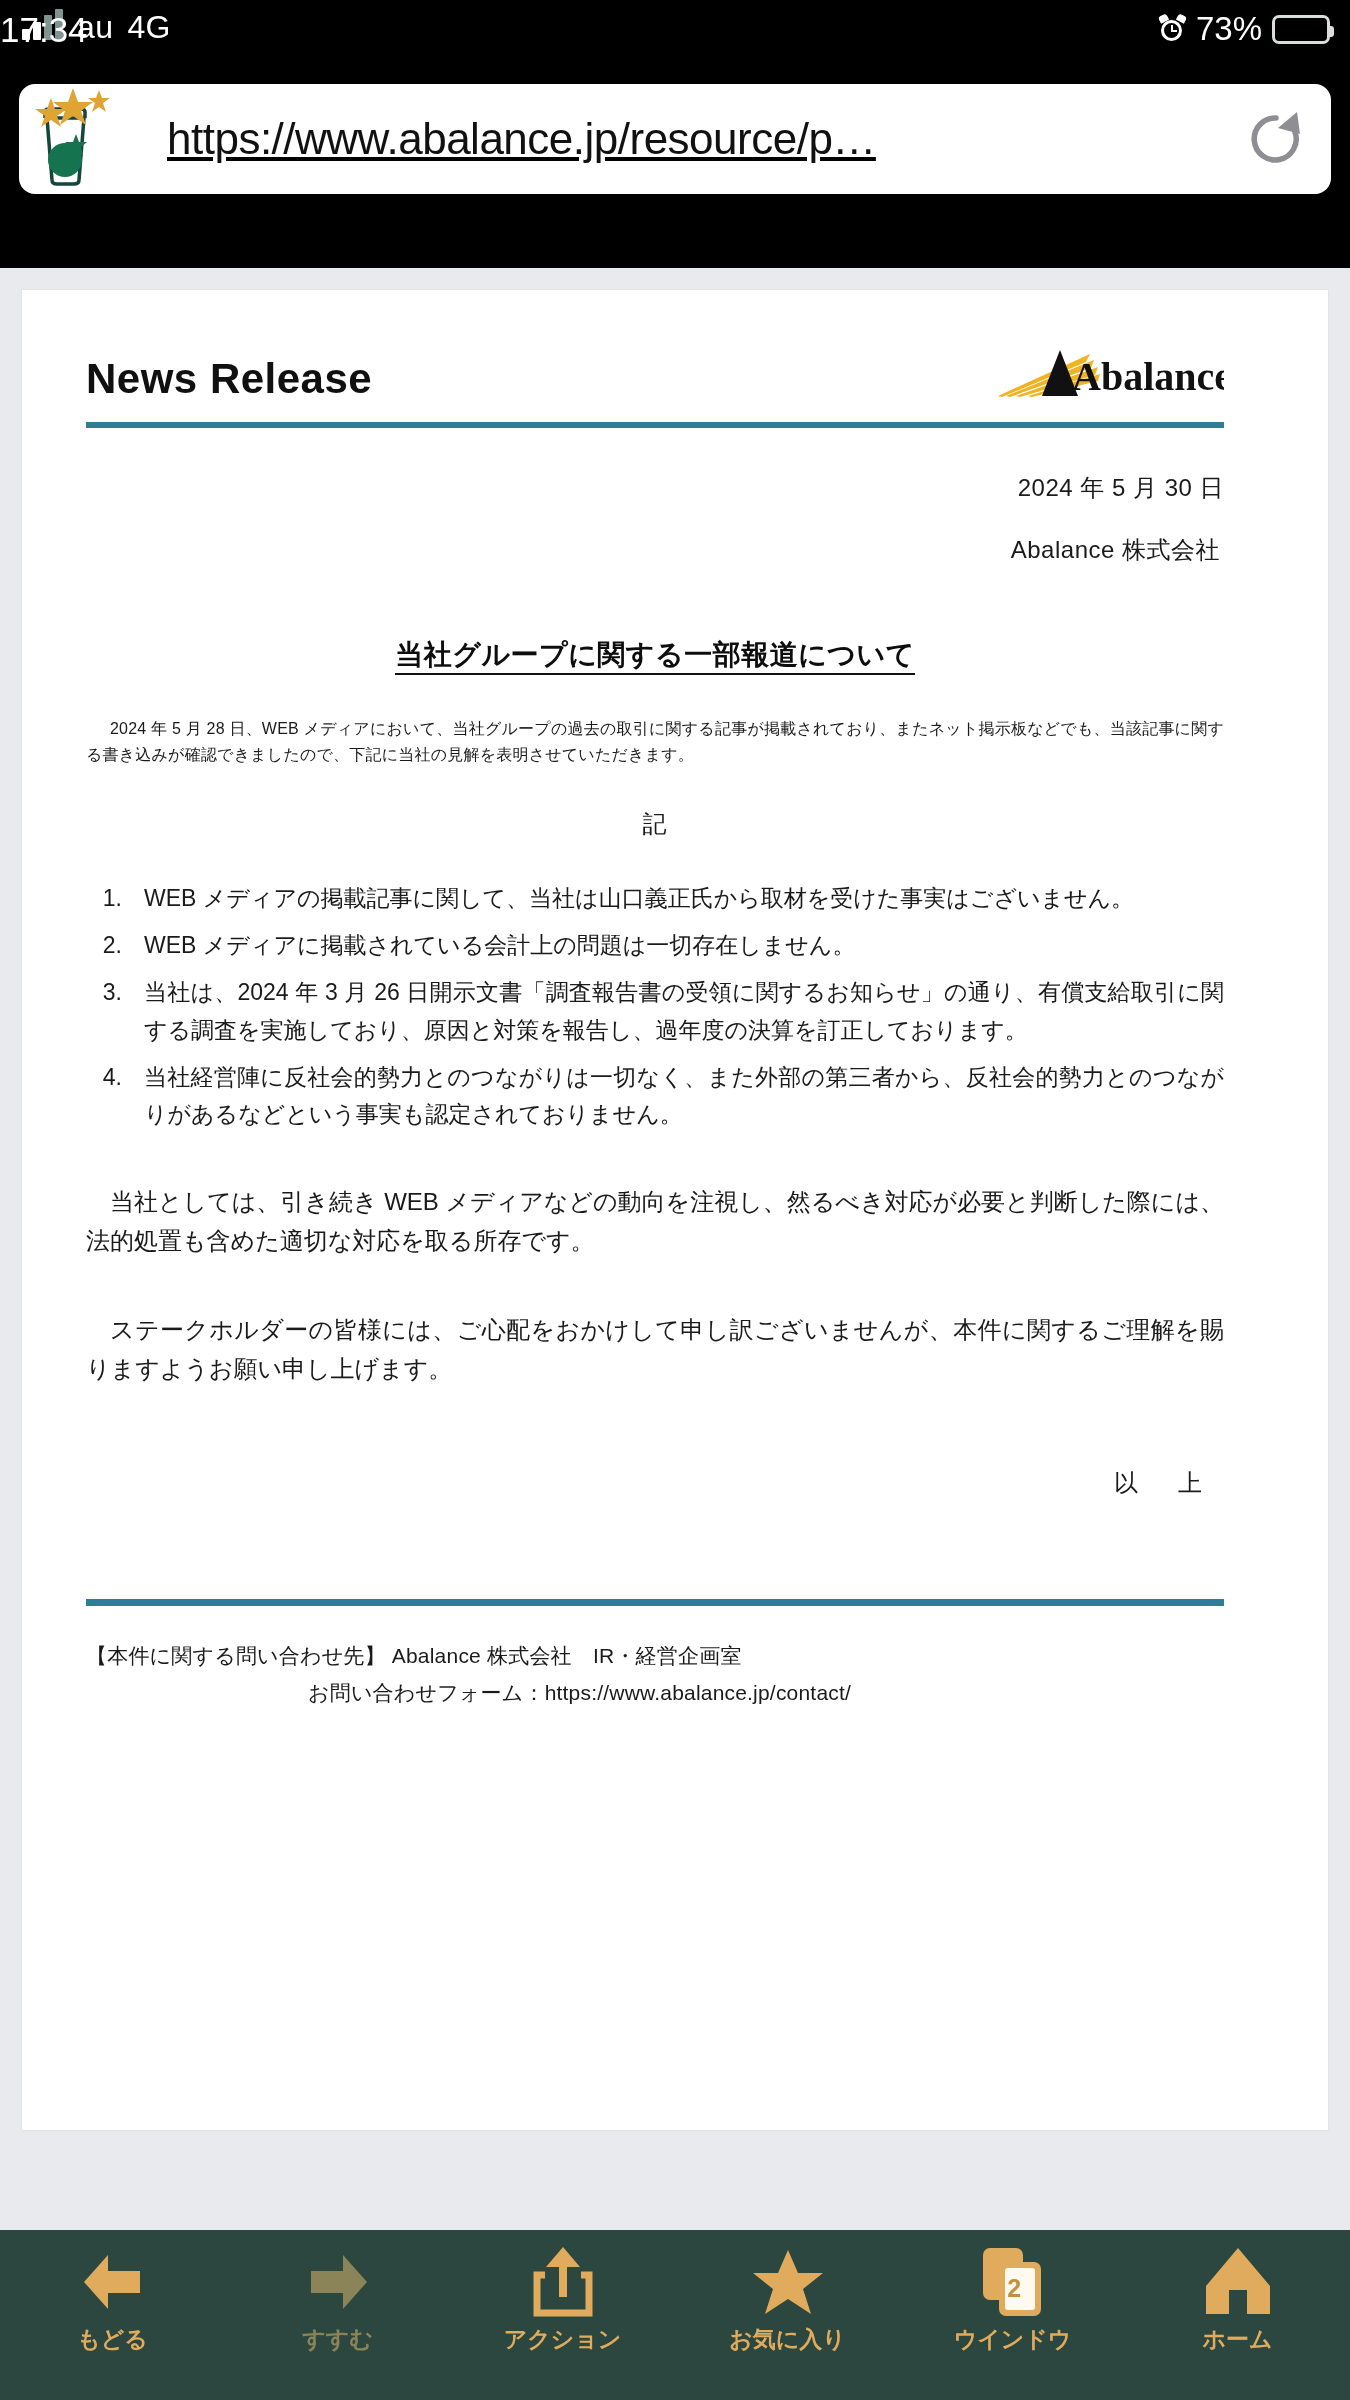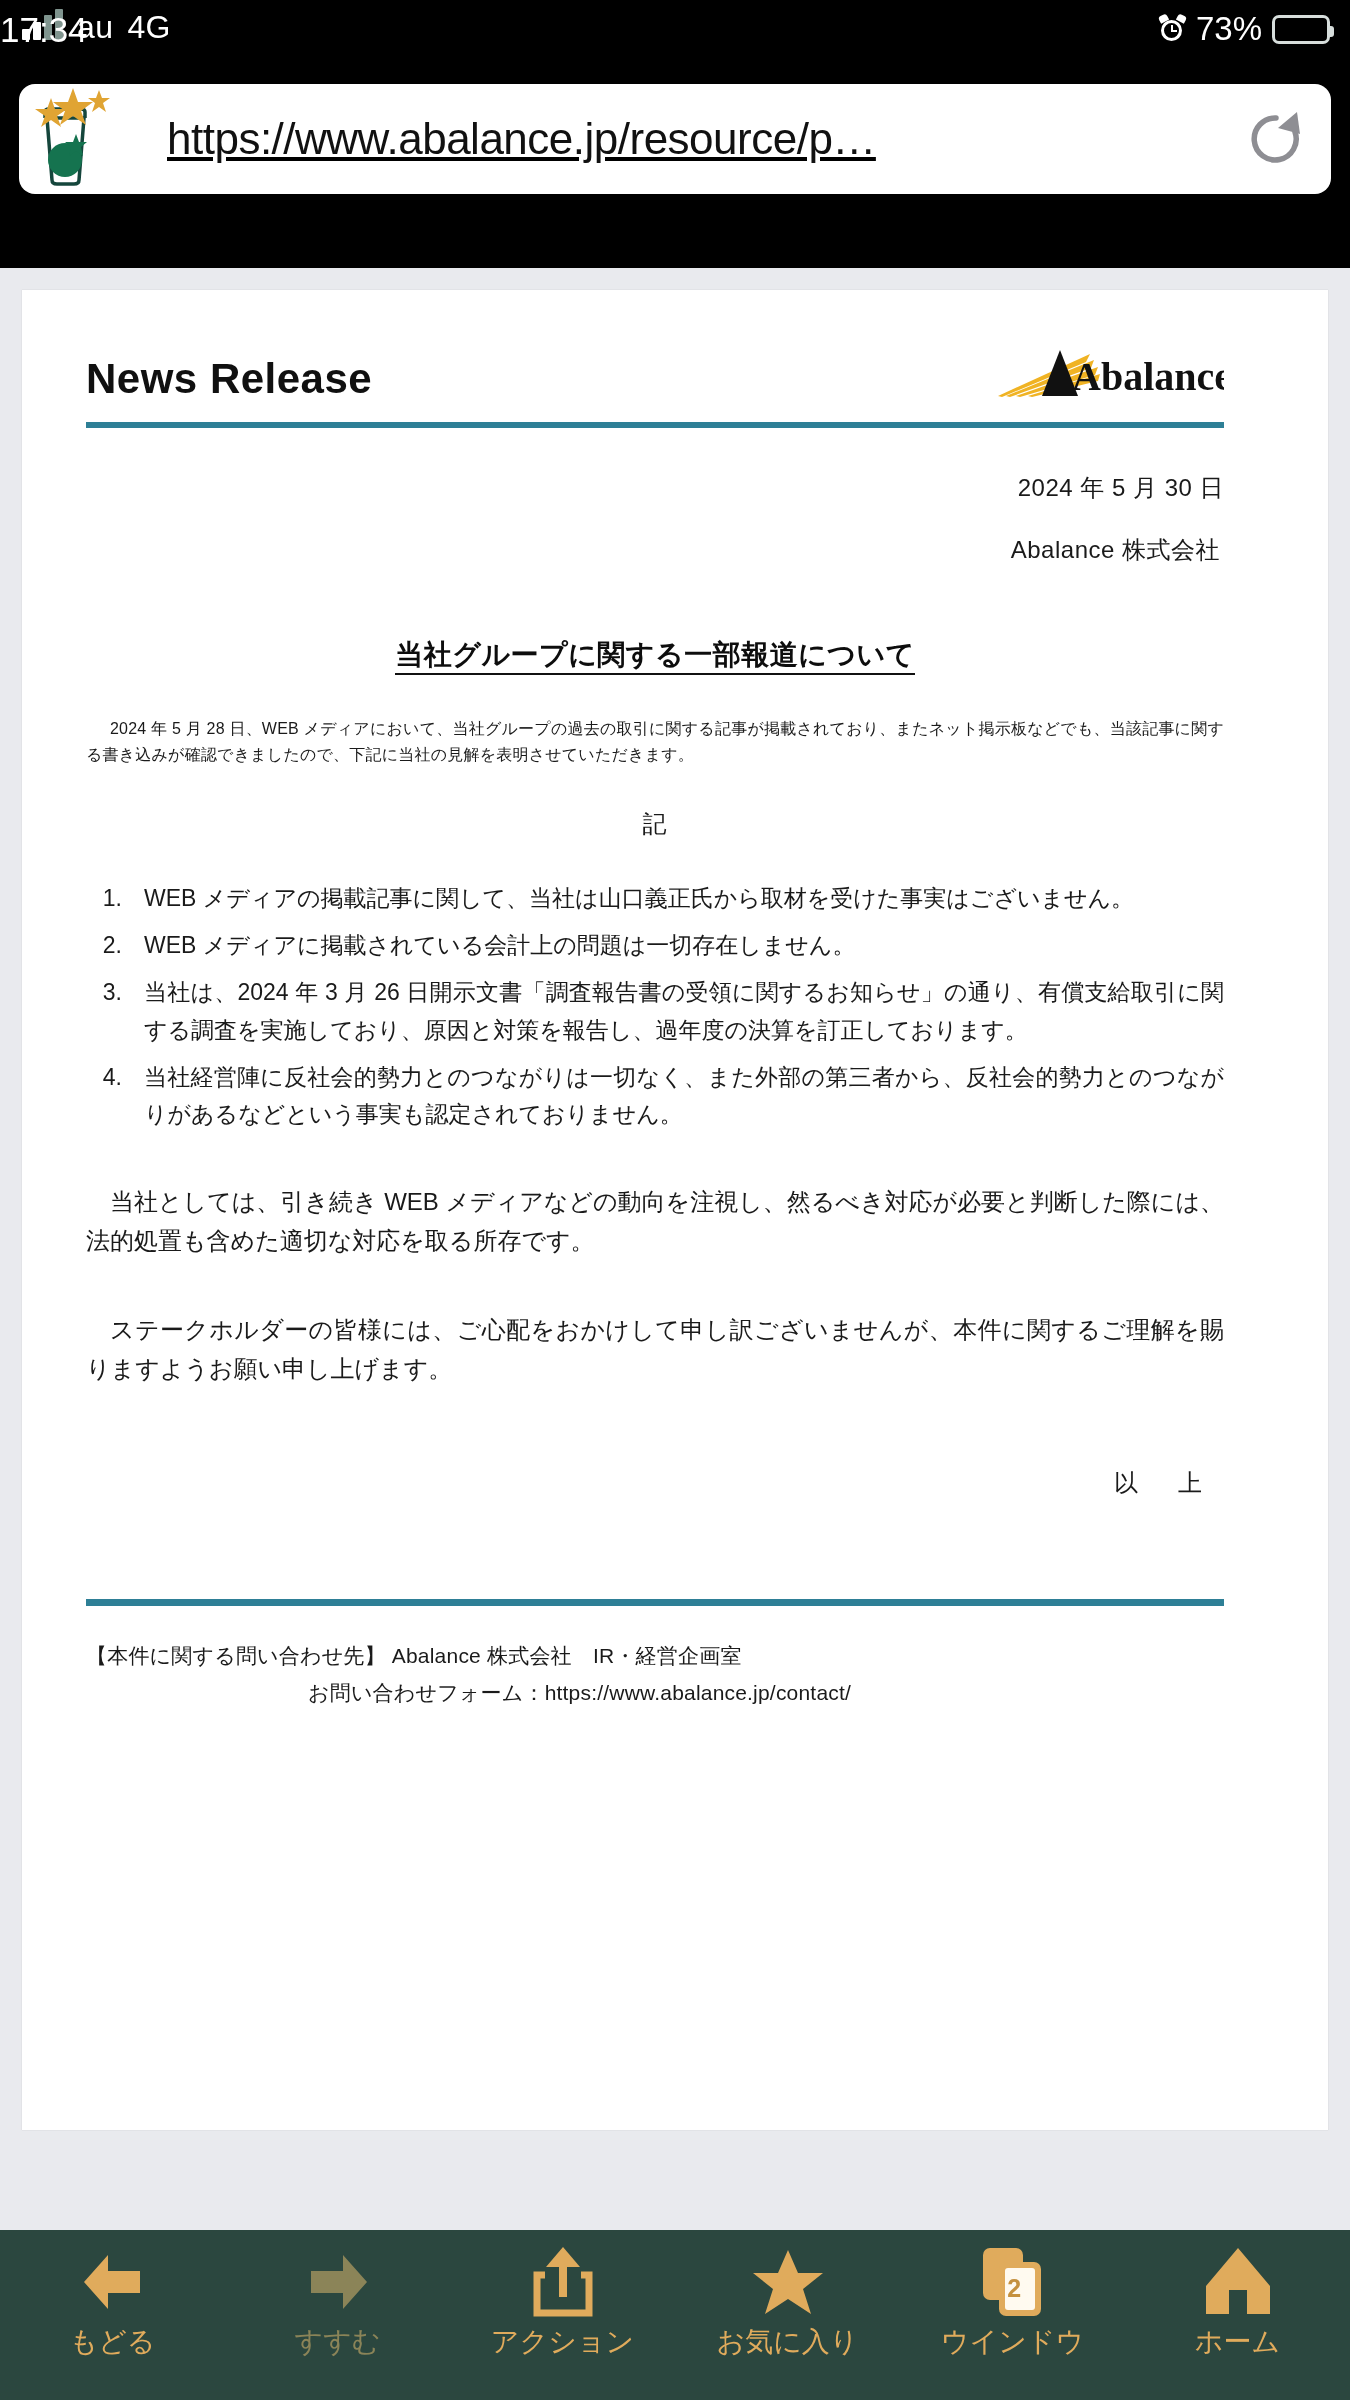--- a/index.html
+++ b/index.html
@@ -379,23 +379,24 @@
   }
   .tb-item.dim { color: #8b8458; }
   .tb-icon {
     height: 76px;
     display: flex;
     align-items: center;
     justify-content: center;
     position: relative;
   }
   .tb-label {
-    font-size: 28px;
+    font-size: 23px;
     letter-spacing: 0px;
     line-height: 1;
+    font-weight: bold;
   }
   .win-badge {
     position: absolute;
     left: 50%;
     top: 50%;
     transform: translate(-38%, -28%);
     font-size: 25px;
     color: #c5913f;
     font-weight: bold;
   }

